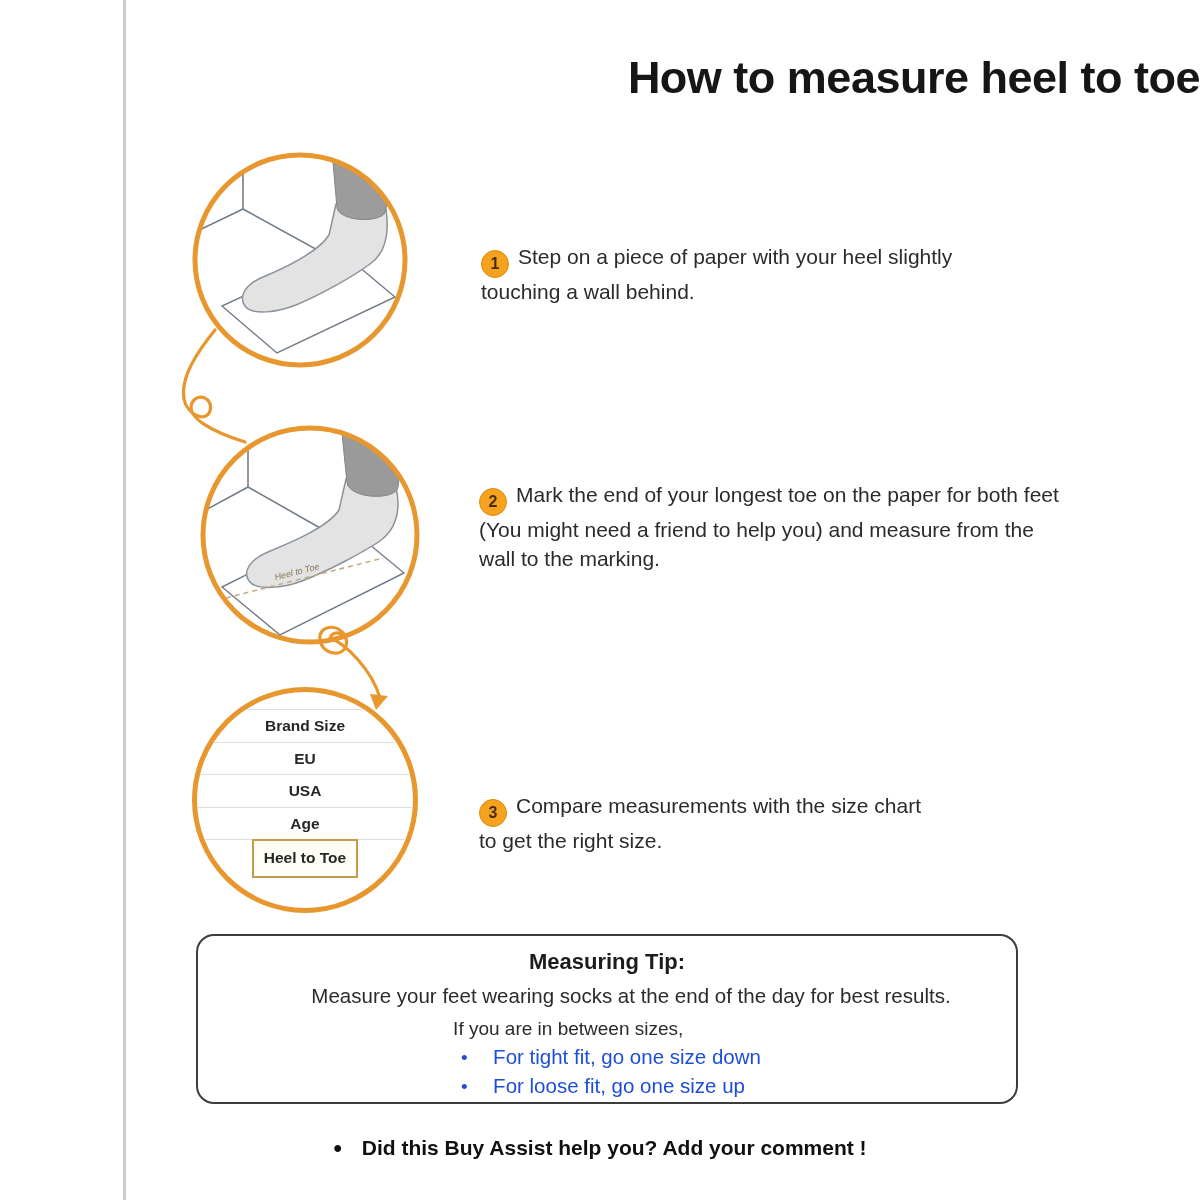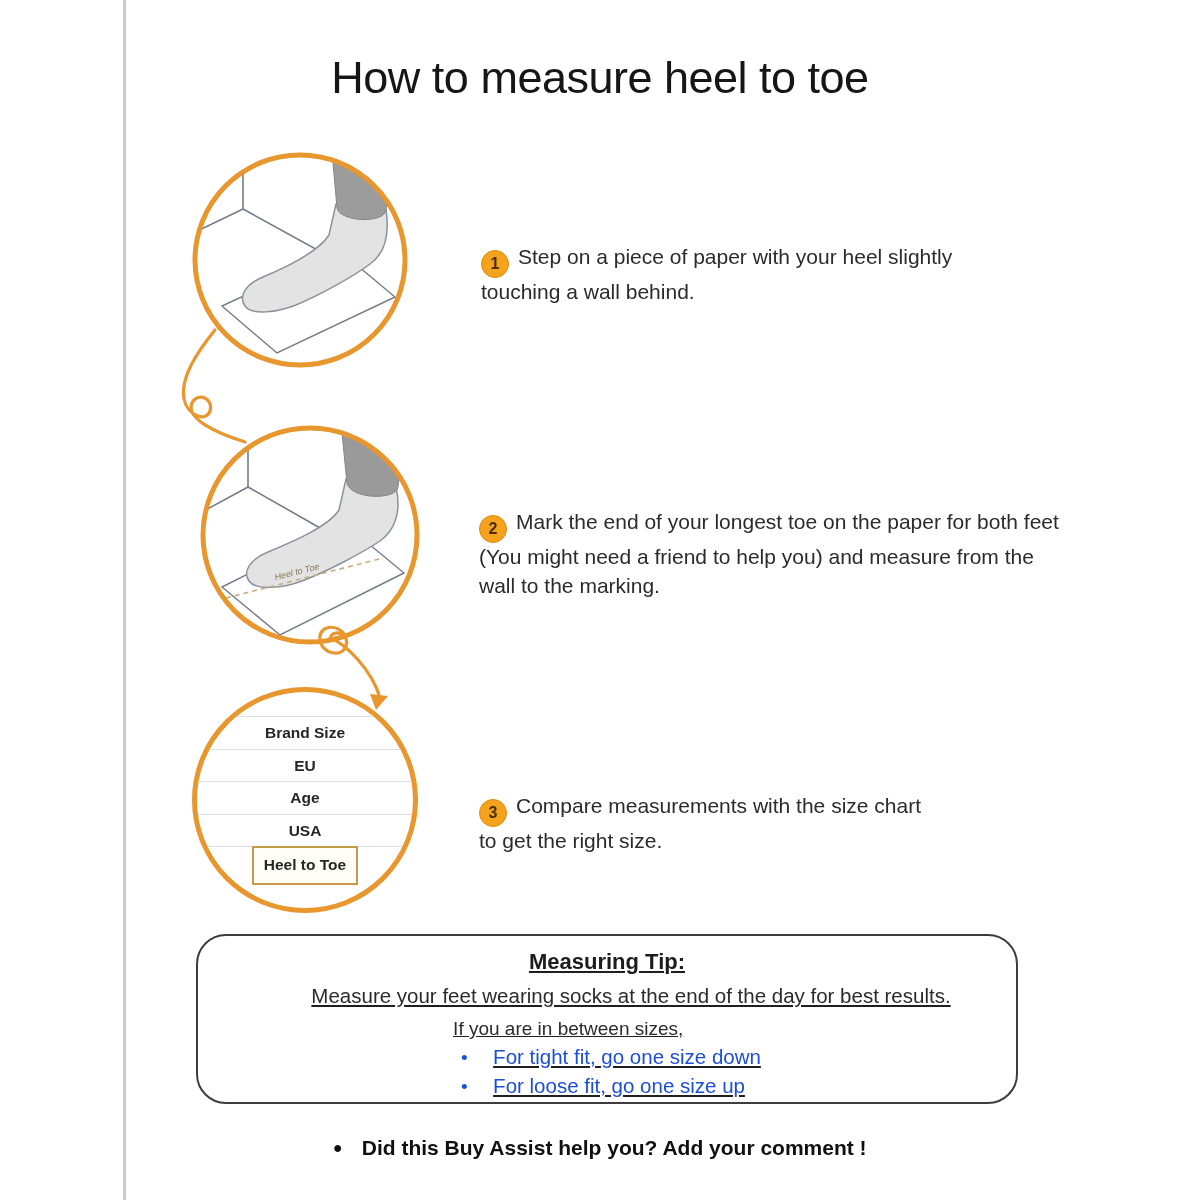--- a/index.html
+++ b/index.html
@@ -2,61 +2,61 @@
 <html><head>
 <meta charset="utf-8">
 <style>
   html,body{margin:0;padding:0;}
   body{
     width:1200px;height:1200px;position:relative;background:#ffffff;
     font-family:"Liberation Sans",sans-serif;color:#1f1f1f;overflow:hidden;
   }
   .edge-line{position:absolute;left:123px;top:0;width:3px;height:1200px;background:#cccccc;}
   .title{
-    position:absolute;top:52px;left:0;width:100%;text-align:center;
-    font-size:45px;font-weight:normal;letter-spacing:-0.5px;color:#161616;
+    position:absolute;top:52px;left:0;width:100%;text-align:right;
+    font-size:45px;font-weight:bold;letter-spacing:-0.5px;color:#161616;
   }
   .circ{position:absolute;}
   #circle1{left:188px;top:148px;}
   #circle2{left:196px;top:421px;}
   .connector{position:absolute;}
   #connA{left:170px;top:325px;}
   #connB{left:316px;top:604px;}
 
   .step{position:absolute;font-size:21px;line-height:1.38;color:#2b2b2b;margin-left:33px;}
   .badge{
     display:inline-block;width:26px;height:26px;border-radius:50%;
     background:#F5A31E;border:1px solid #e08a0a;color:#4a2c00;
     font-weight:bold;font-size:16px;line-height:26px;text-align:center;
     margin-right:9px;vertical-align:-5px;
   }
   #step1{left:448px;top:222px;width:478px;}
-  #step2{left:446px;top:487px;width:592px;}
+  #step2{left:446px;top:460px;width:592px;}
   #step3{left:446px;top:771px;width:452px;}
 
   .size-circle{
     position:absolute;left:192px;top:687px;width:226px;height:226px;
     border:5px solid #E8962E;border-radius:50%;background:#fff;
     box-sizing:border-box;overflow:hidden;
   }
-  .size-rows{margin-top:24px;}
+  .size-rows{margin-top:17px;}
   .size-row{
     height:31.5px;line-height:31.5px;text-align:center;
     font-size:15.5px;font-weight:bold;color:#262626;border-top:1px solid #dedede;
   }
   .size-row.heel{height:37px;display:flex;align-items:center;justify-content:center;}
   .heel-box{
     display:inline-block;border:2px solid #c59a48;background:#fffef6;
     padding:1px 10px 2px;font-size:15.5px;font-weight:bold;color:#262626;
   }
 
   .tip{
     position:absolute;left:196px;top:934px;width:822px;height:170px;
-    border:2.5px solid #3d3d3d;border-radius:30px;box-sizing:border-box;
-    text-align:center;background:#fff;text-decoration:underline;
+    border:2.5px solid #3d3d3d;border-radius:18px;box-sizing:border-box;
+    text-align:center;background:#fff;
   }
   .tip-title{margin-top:13px;font-size:22px;font-weight:bold;color:#1c1c1c;}
   .tip-line1{margin-top:9px;font-size:20.5px;color:#2b2b2b;padding-left:48px;}
   .tip-sub{display:table;margin:10px auto 0;text-align:left;}
   .tip-line2{font-size:19px;color:#2b2b2b;}
   .tip-item{font-size:20.5px;color:#1d4ed8;margin-top:5px;padding-left:8px;}
   .tip-item .dot{display:inline-block;width:32px;text-align:left;font-size:19px;}
 
   .footer{
     position:absolute;top:1136px;left:0;width:100%;
@@ -114,22 +114,22 @@
 
 <svg id="connB" class="connector" width="92" height="116" viewBox="0 0 92 116">
   <path d="M30,32 C20,18 2,22 4,36 C6,50 26,54 30,42 C34,30 18,24 14,34 C30,40 56,66 64,94" stroke="#E8962E" stroke-width="3.2" fill="none" stroke-linecap="round"></path>
   <polygon points="60,106 54,90 72,92" fill="#E8962E"></polygon>
 </svg>
 
 <div class="size-circle">
   <div class="size-rows">
     <div class="size-row">Brand Size</div>
     <div class="size-row">EU</div>
+    <div class="size-row">USA</div>
     <div class="size-row">Age</div>
-    <div class="size-row">USA</div>
     <div class="size-row heel">
       <span class="heel-box">Heel to Toe</span>
     </div>
   </div>
 </div>
 
 <p class="step" id="step1">
   <span class="badge">1</span><span>Step on a piece of paper with your heel slightly touching a wall behind.</span>
 </p>
 <p class="step" id="step2">

